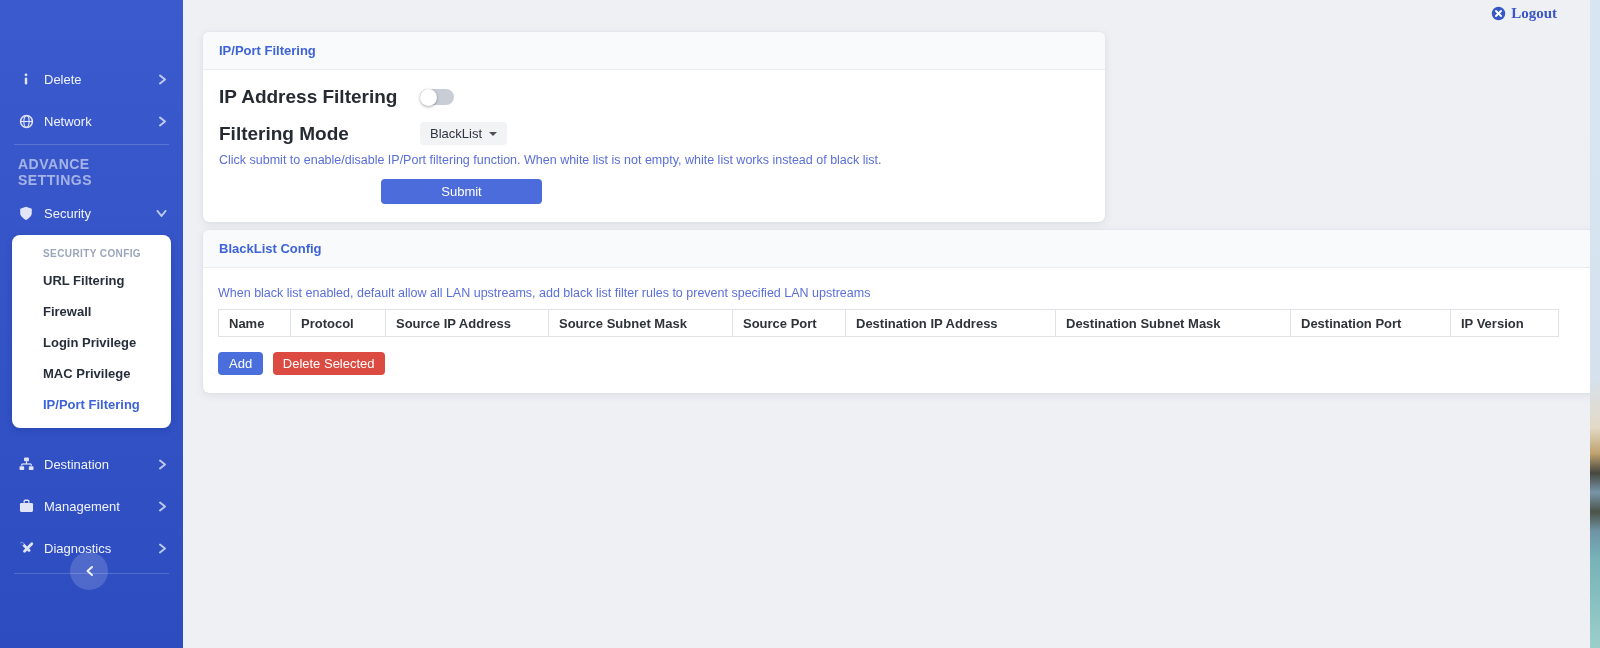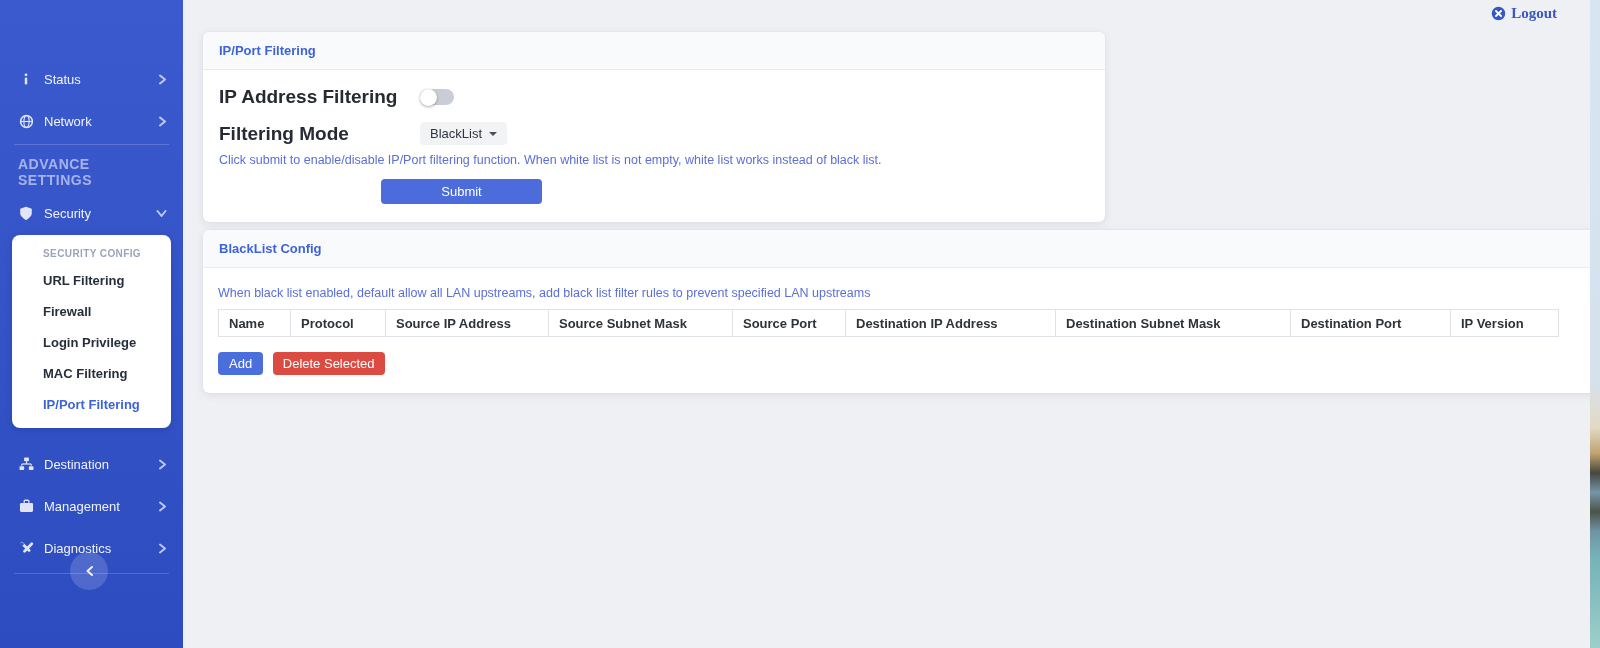--- a/index.html
+++ b/index.html
@@ -142,21 +142,21 @@
 <div class="sidebar">
   <div class="nav">
 
     <div class="nav-item">
       <span class="ico">
         <svg width="14" height="14" viewBox="0 0 16 16">
             <circle cx="8" cy="3.2" r="1.6" fill="#fff"></circle>
             <rect x="6.6" y="6.2" width="2.8" height="8" rx="1.4" fill="#fff"></rect>
           </svg>
       </span>
-      <span>Status</span>
+      <span>Delete</span>
       <span class="chev">
         <svg width="9" height="11" viewBox="0 0 9 11">
             <polyline points="2,1.5 7,5.5 2,9.5" fill="none" stroke="#fff" stroke-width="2" stroke-linecap="round" stroke-linejoin="round" opacity="0.85"></polyline>
           </svg>
       </span>
     </div>
 
     <div class="nav-item">
       <span class="ico">
         <svg width="15" height="15" viewBox="0 0 16 16">
@@ -190,21 +190,21 @@
           </svg>
       </span>
     </div>
 
     <div class="submenu-card">
       <div class="submenu-label">SECURITY CONFIG</div>
       <div id="submenu-list">
           <div class="submenu-item">URL Filtering</div>
           <div class="submenu-item">Firewall</div>
           <div class="submenu-item">Login Privilege</div>
-          <div class="submenu-item">MAC Filtering</div>
+          <div class="submenu-item">MAC Privilege</div>
           <div class="submenu-item active">IP/Port Filtering</div>
         </div>
     </div>
 
     <div class="bottom-group">
       <div class="nav-item">
         <span class="ico">
           <svg width="15" height="14" viewBox="0 0 16 15">
               <rect x="5.4" y="0.5" width="5.2" height="4" rx="0.8" fill="#fff"></rect>
               <line x1="8" y1="4.5" x2="8" y2="7.5" stroke="#fff" stroke-width="1.3"></line>

